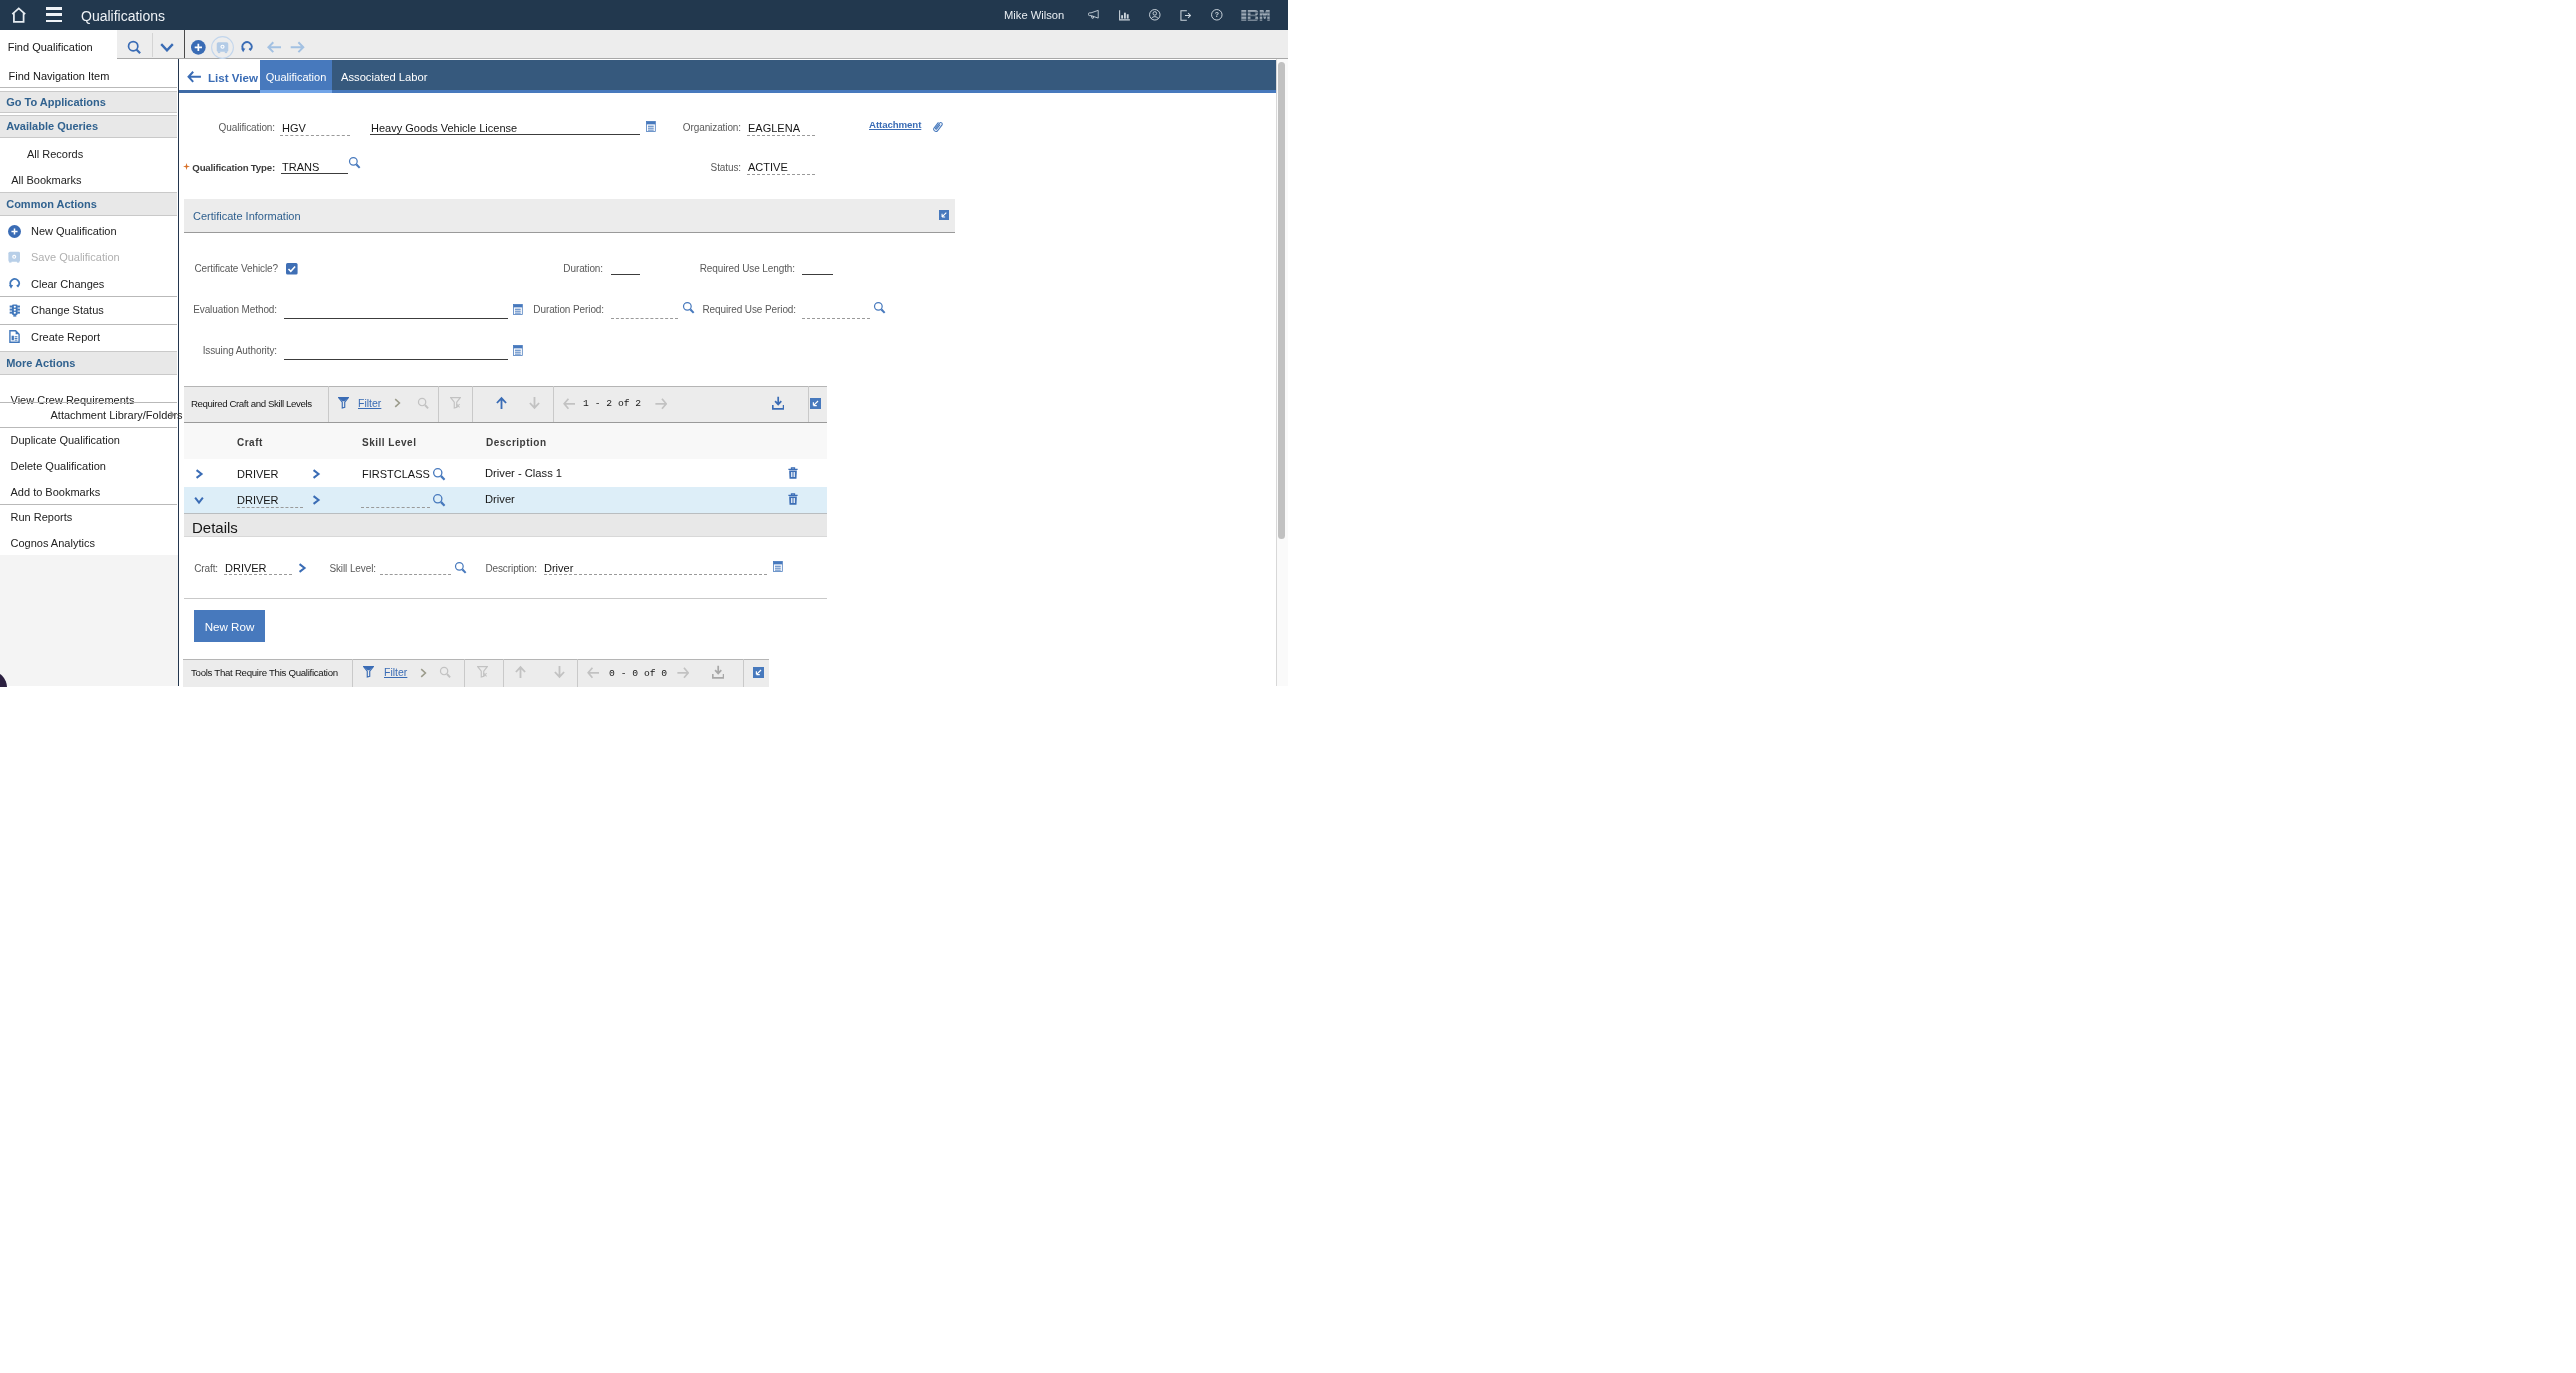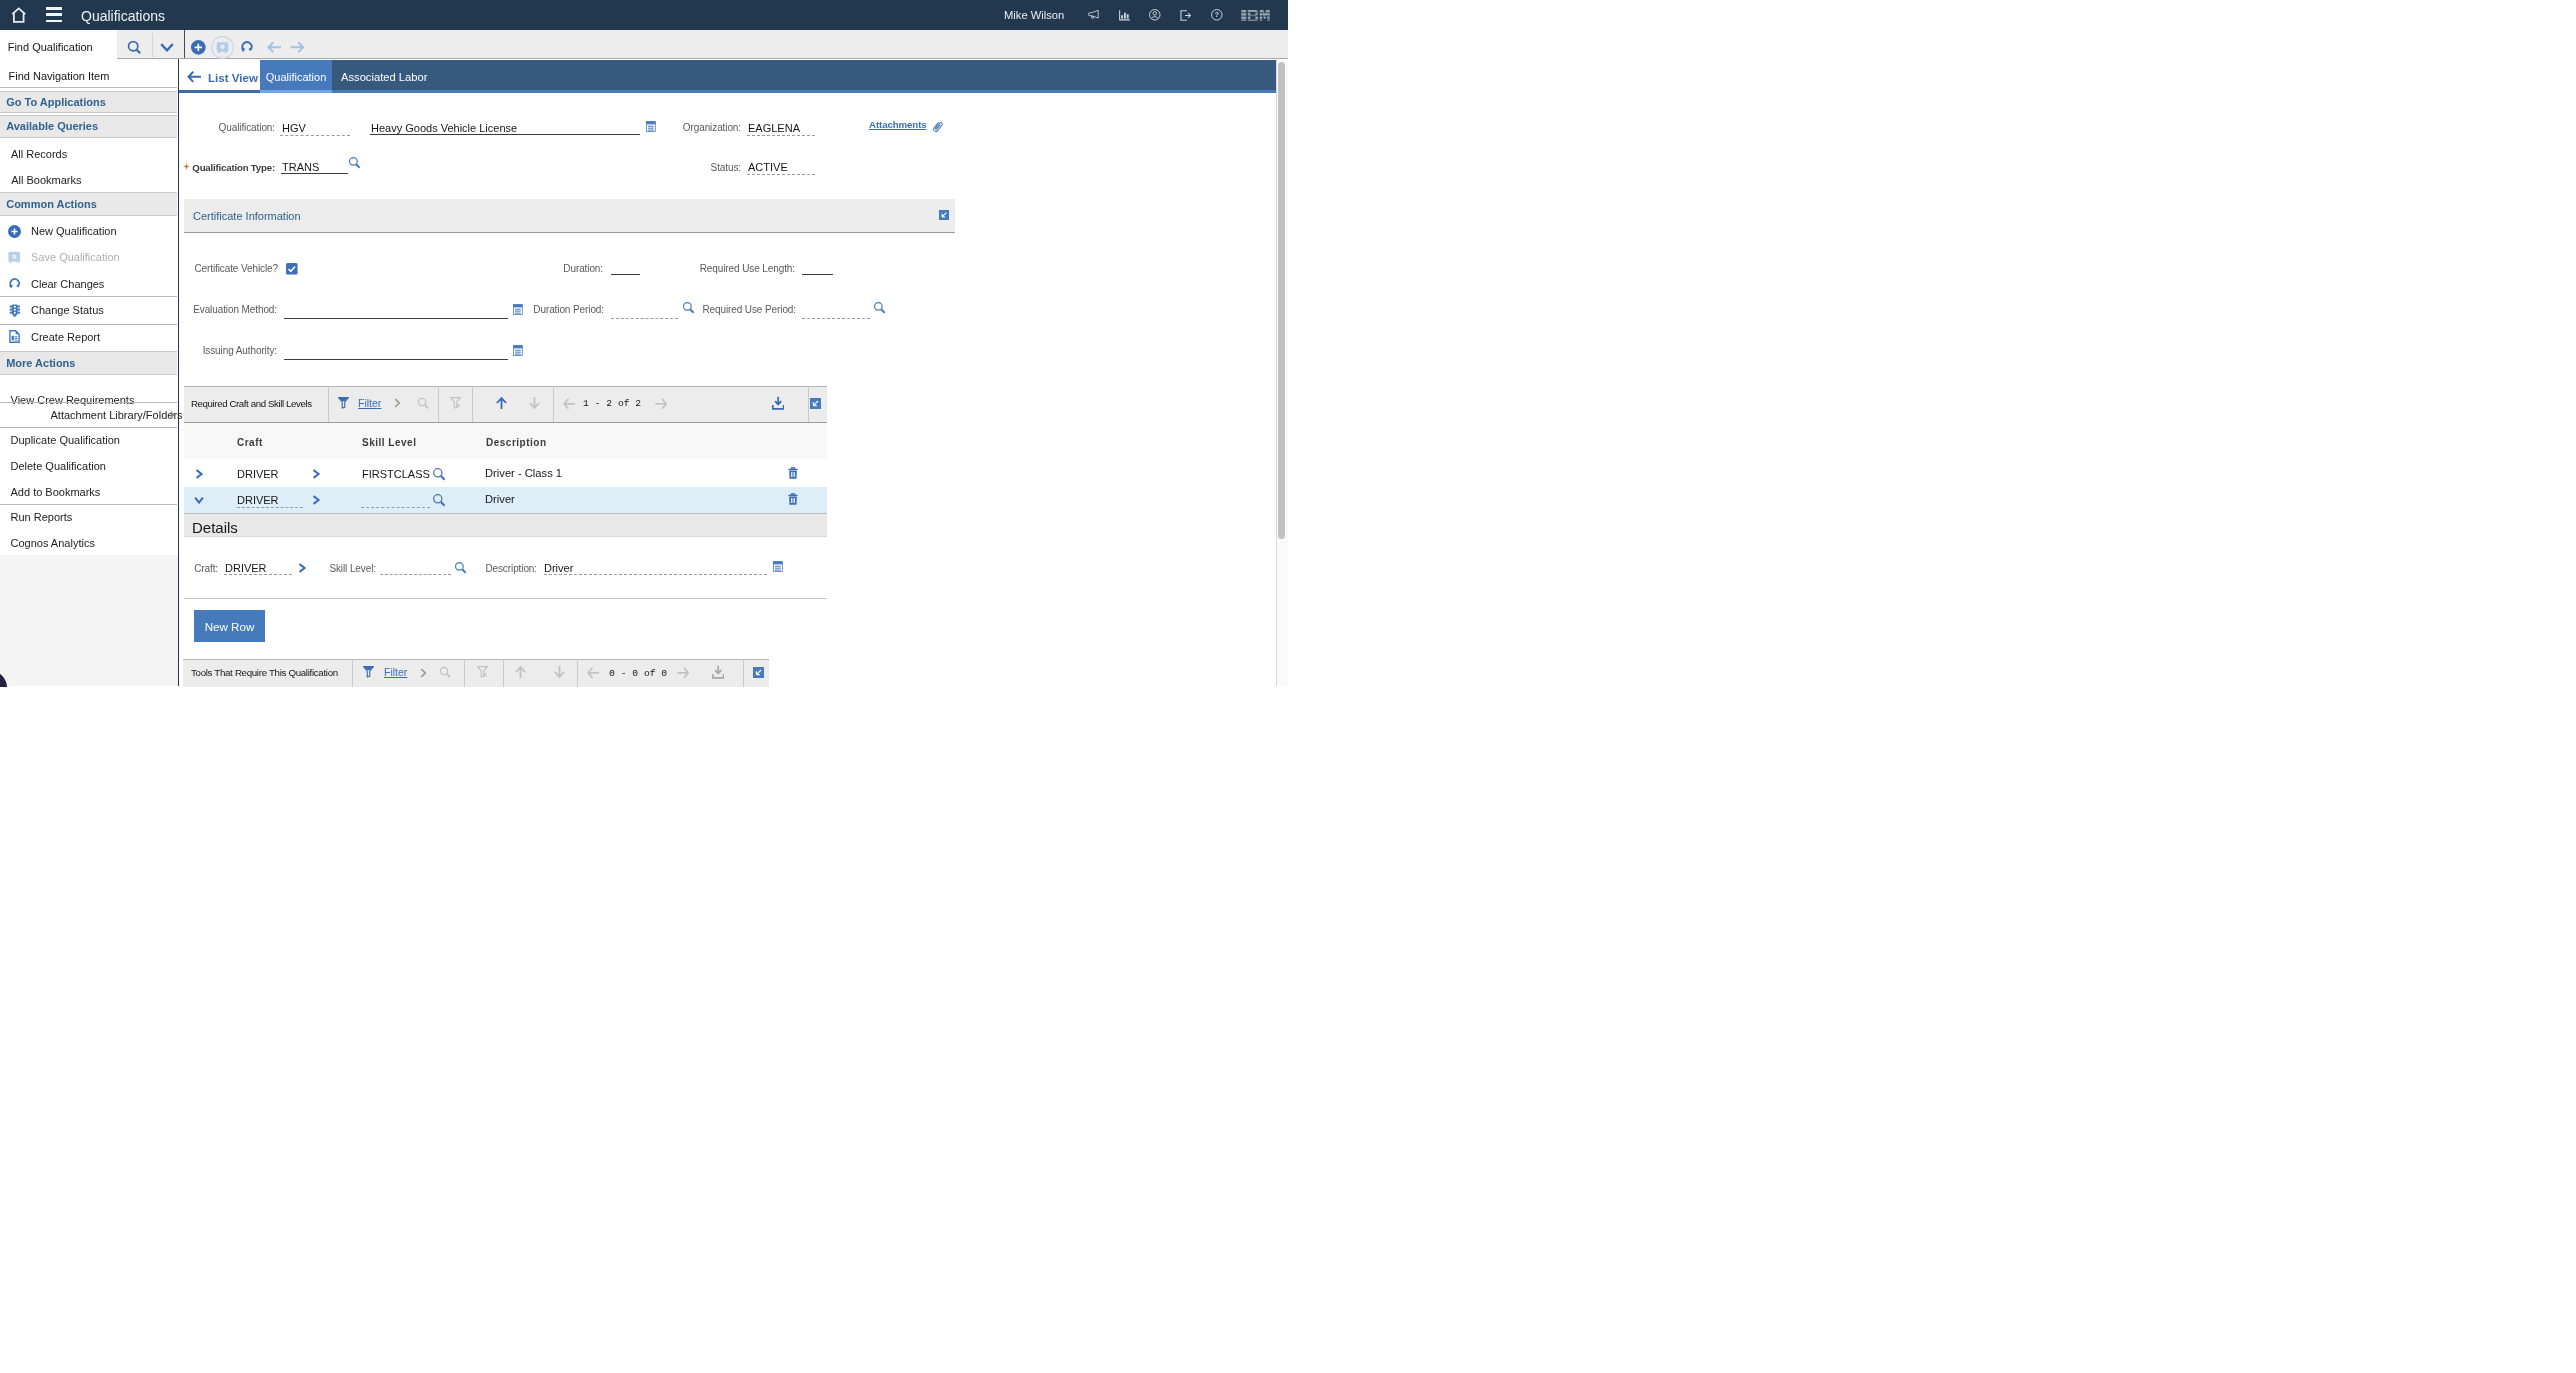--- a/index.html
+++ b/index.html
@@ -123,21 +123,21 @@
 <div class="abs" style="left:0;top:59px;width:178px;height:496px;background:#fff;"></div>
 <style>
 .shead { position:absolute; width:177px; background:#e8e8e8; border-top:0.8px solid #c9c9c9; border-bottom:0.8px solid #c9c9c9; font-size:11px; font-weight:bold; color:#31628f; line-height:21px; padding-left:6.2px; }
 .sitem { position:absolute; font-size:11px; color:#222; transform:translateY(-50%); white-space:nowrap; }
 .sline { position:absolute; width:177px; height:0.8px; background:#b9b9b9; }
 </style>
 <div class="abs ctr" style="left:8.5px;top:76px;font-size:11px;color:#161616;">Find Navigation Item</div>
 <div class="sline" style="left:0;top:87px;"></div>
 <div class="shead" style="left:0;top:91px;height:22px;">Go To Applications</div>
 <div class="shead" style="left:0;top:115px;height:23px;">Available Queries</div>
-<div class="sitem" style="left:11px;top:154px;text-align:center;">All Records</div>
+<div class="sitem" style="left:27px;top:154px;text-align:center;">All Records</div>
 <div class="sitem" style="left:11.2px;top:180px;">All Bookmarks</div>
 <div class="shead" style="left:0;top:192px;height:23.6px;line-height:22px;">Common Actions</div>
 <div class="sitem" style="left:31px;top:231px;">New Qualification</div>
 <div class="sitem" style="left:31px;top:257px;color:#b0b0b0;">Save Qualification</div>
 <div class="sitem" style="left:31px;top:284px;">Clear Changes</div>
 <div class="sline" style="left:0;top:296px;"></div>
 <div class="sitem" style="left:31px;top:310px;">Change Status</div>
 <div class="sline" style="left:0;top:324px;"></div>
 <div class="sitem" style="left:31px;top:337px;">Create Report</div>
 
@@ -217,21 +217,21 @@
 <svg class="abs" style="left:646px;top:121px;" width="9.7" height="11" viewBox="0 0 25 28">
       <rect x="1" y="1" width="23" height="26" fill="#fff" stroke="#4779bd" stroke-width="2"></rect>
       <rect x="1" y="1" width="23" height="7.5" fill="#4779bd"></rect>
       <rect x="5" y="12" width="15" height="2.6" fill="#4779bd"></rect>
       <rect x="5" y="17" width="15" height="2.6" fill="#4779bd"></rect>
       <rect x="5" y="22" width="15" height="2.6" fill="#4779bd"></rect>
     </svg>
 <div class="lbl lblr" style="left:741px;top:122px;">Organization:</div>
 <div class="val" style="left:748px;top:122px;">EAGLENA</div>
 <div class="dashu" style="left:747px;top:121px;width:68px;height:14.7px;"></div>
-<div class="abs" style="left:869px;top:119px;font-size:9.7px;font-weight:bold;letter-spacing:-0.1px;color:#3a6cb5;text-decoration:underline;">Attachments</div>
+<div class="abs" style="left:869px;top:119px;font-size:9.7px;font-weight:bold;letter-spacing:-0.1px;color:#3a6cb5;text-decoration:underline;">Attachment</div>
 <svg class="abs" style="left:932px;top:121px;" width="11" height="12.4" viewBox="0 0 15 17">
       <g transform="rotate(38 7.5 8.5)">
         <path d="M4.5 3 V12 A3 3 0 0 0 10.5 12 V2.5 A2.1 2.1 0 0 0 6.3 2.5 V11 A0.9 0.9 0 0 0 8.1 11 V4" stroke="#4779bd" stroke-width="1.45" fill="none" stroke-linecap="round"></path>
       </g>
     </svg>
 
 <div class="abs lblr" style="left:275px;top:162px;font-size:9.7px;letter-spacing:-0.2px;font-weight:bold;color:#3c3c3c;white-space:nowrap;"><svg width="7" height="7" viewBox="0 0 20 20" style="display:inline-block;margin-right:2.3px;margin-bottom:1.5px;">
         <path d="M10 0 L12.2 7.8 L20 10 L12.2 12.2 L10 20 L7.8 12.2 L0 10 L7.8 7.8 Z" fill="#d8722a"></path>
       </svg>Qualification Type:</div>
 <div class="val" style="left:282px;top:161px;">TRANS</div>

